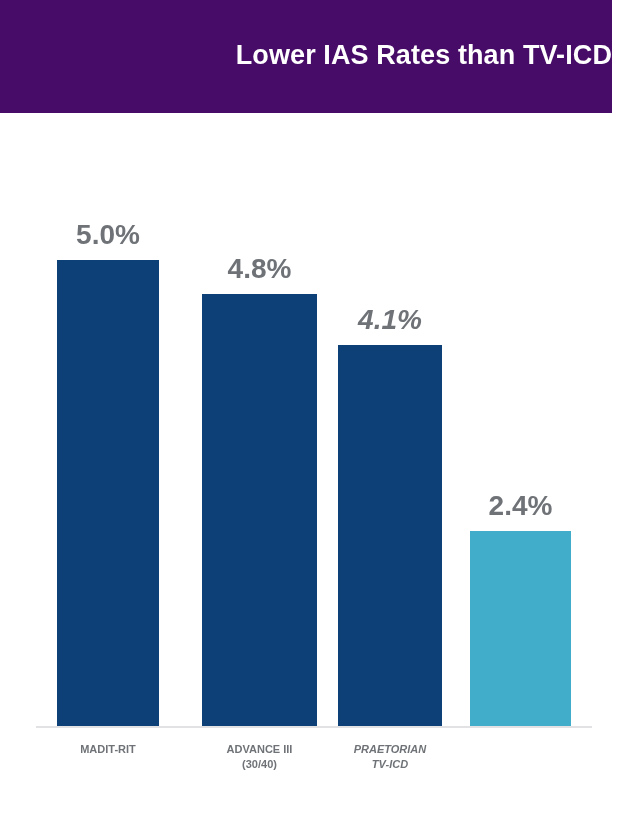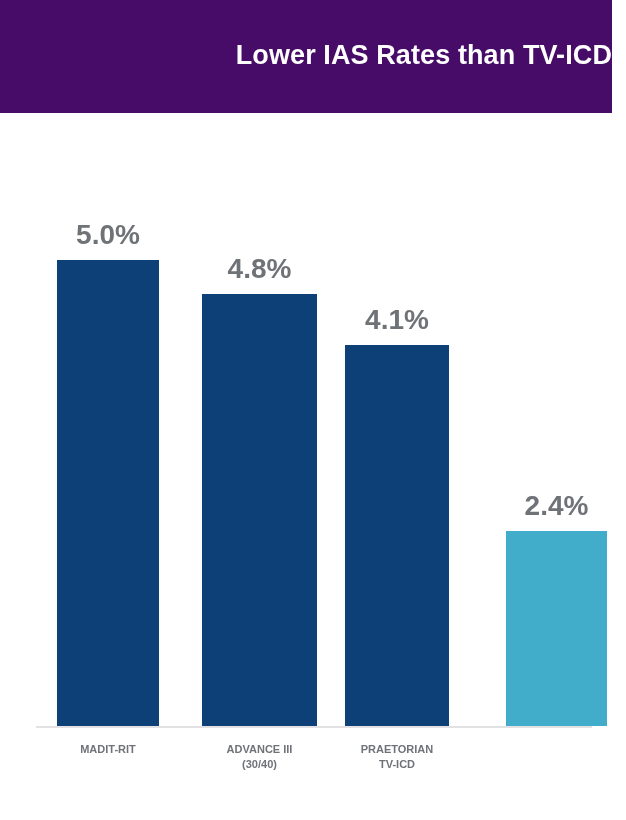--- a/index.html
+++ b/index.html
@@ -91,22 +91,22 @@
     color: #6F7377;
     font-weight: bold;
     font-size: 11px;
     line-height: 1.32;
     white-space: nowrap;
   }
 
   
   #bar-group-0 { left: 57px;  width: 102px; }
   #bar-group-1 { left: 202px; width: 115px;  }
-  #bar-group-2 { left: 345px; width: 104px; }
-  #bar-group-3 { left: 470px; width: 101px; margin-left: 36px; }
+  #bar-group-2 { left: 338px; width: 104px; font-style: italic; }
+  #bar-group-3 { left: 470px; width: 101px; }
 
   #bar-rect-0 { height: 466px; }  
   #bar-rect-1 { height: 432px; }  
   #bar-rect-2 { height: 381px; }  
   #bar-rect-3 { height: 195px; }  
 </style>
 </head>
 <body>
 
 <div id="header-banner">

